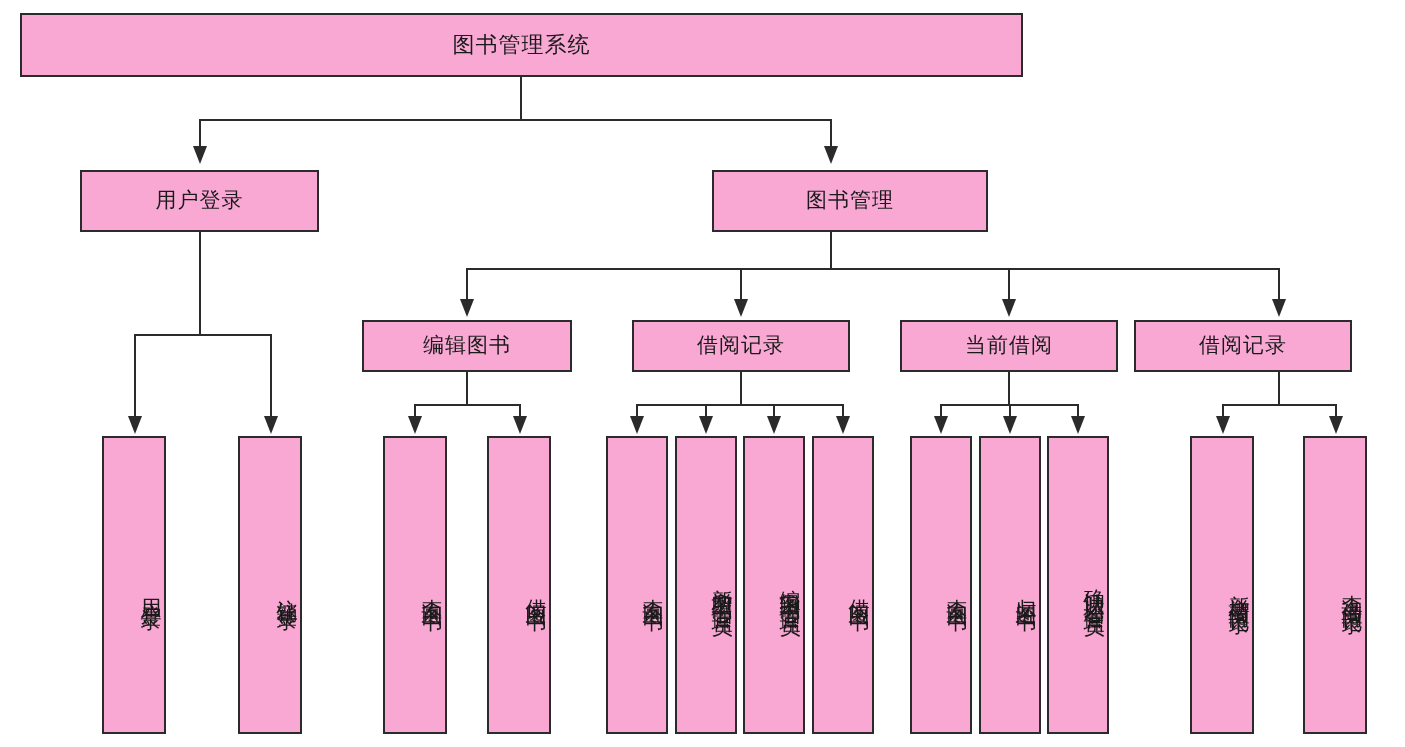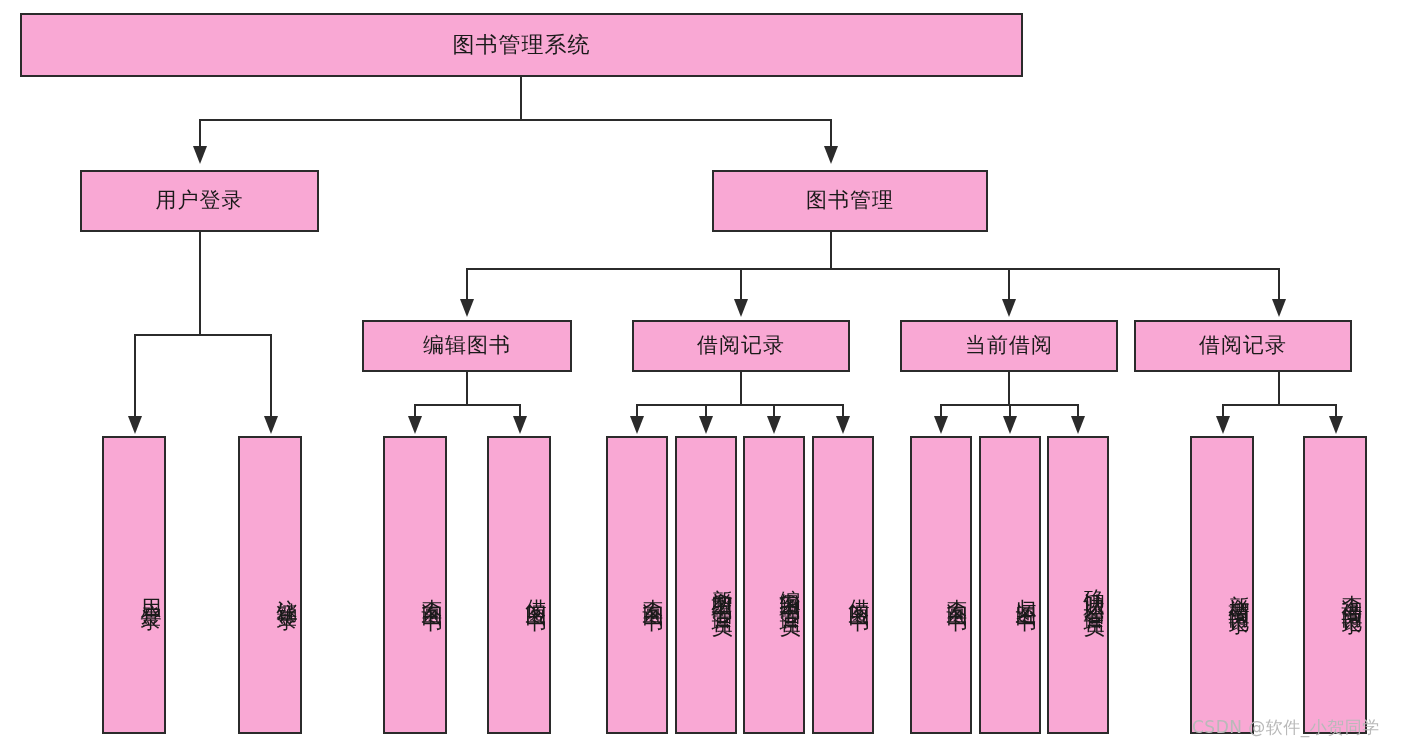--- a/index.html
+++ b/index.html
@@ -202,15 +202,14 @@
     <span class="label">确认归还（管理员）</span>
   </div>
 
   <div class="node vert" style="left:1190px;top:436px;width:64px;height:298px;">
     <span class="label">新增借阅记录</span>
   </div>
   <div class="node vert" style="left:1303px;top:436px;width:64px;height:298px;">
     <span class="label">查询借阅记录</span>
   </div>
 
-  <div class="watermark" style="left:1192px;top:716px;">CSDN @软件_小贺同学</div>
 
 </div>
 
 </body></html>

